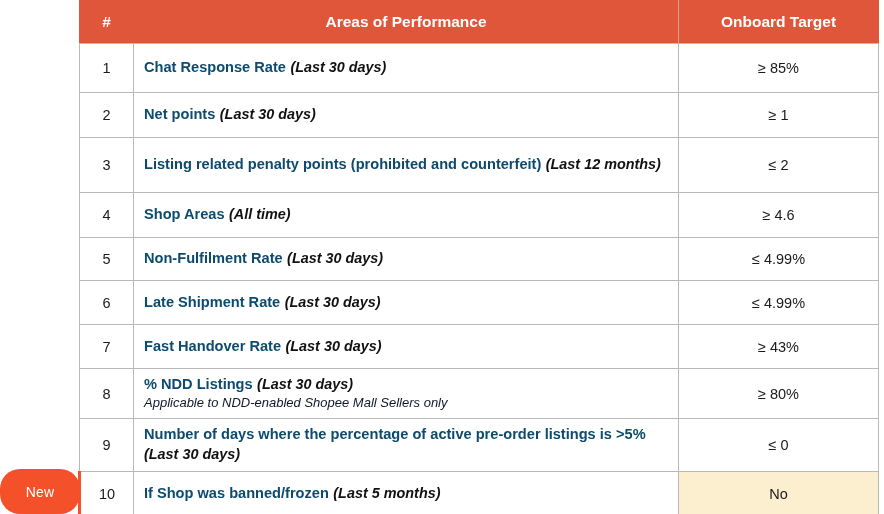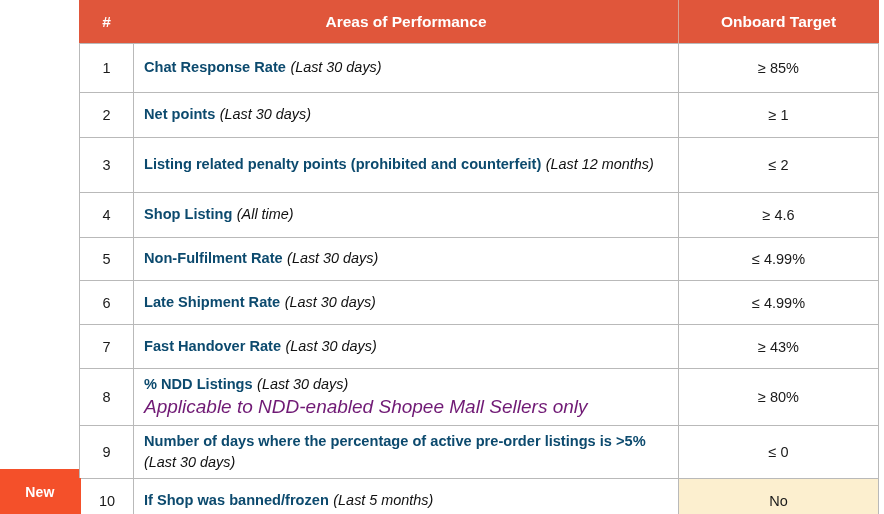--- a/index.html
+++ b/index.html
@@ -19,26 +19,27 @@
 
   
   .new-badge {
     position: absolute;
     left: 0px;
     top: 469px;
     width: 80px;
     height: 45px;
     background: #F4502A;
     color: #ffffff;
-    font-weight: bold;
+    font-weight: normal;
     font-size: 14px;
     display: flex;
     align-items: center;
     justify-content: center;
     letter-spacing: 0.2px;
+    border-radius: 20px;
   }
 
   
   .perf-table {
     position: absolute;
     left: 78px;
     top: 0px;
     width: 799px;
     border-collapse: collapse;
     table-layout: fixed;
@@ -91,27 +92,27 @@
 
   .m-title {
     color: #0c4a6e;
     font-weight: bold;
     font-size: 14.6px;
   }
   .m-period {
     color: #111111;
     font-style: italic;
     font-size: 14.4px;
-    font-weight: normal;
+    font-weight: bold;
   }
   .m-note {
     display: block;
-    color: #701a75;
+    color: #0f172a;
     font-style: italic;
-    font-size: 19px;
+    font-size: 13px;
     margin-top: 1px;
   }
   .r1 { height: 49px; }
   .r2 { height: 45px; }
   .r3 { height: 55px; }
   .r4 { height: 45px; }
   .r5 { height: 43px; }
   .r6 { height: 44px; }
   .r7 { height: 44px; }
   .r8 { height: 50px; }
@@ -163,21 +164,21 @@
         <td class="area">
           <span class="m-title">Listing related penalty points (prohibited and counterfeit)</span>
           <span class="m-period"> (Last 12 months)</span>
         </td>
         <td class="target">≤ 2</td>
       </tr>
 
       <tr class="r4">
         <td class="num">4</td>
         <td class="area">
-          <span class="m-title">Shop Listing</span>
+          <span class="m-title">Shop Areas</span>
           <span class="m-period"> (All time)</span>
         </td>
         <td class="target">≥ 4.6</td>
       </tr>
 
       <tr class="r5">
         <td class="num">5</td>
         <td class="area">
           <span class="m-title">Non-Fulfilment Rate</span>
           <span class="m-period"> (Last 30 days)</span>

